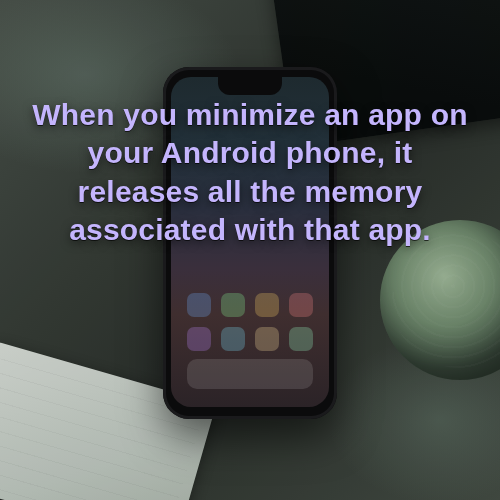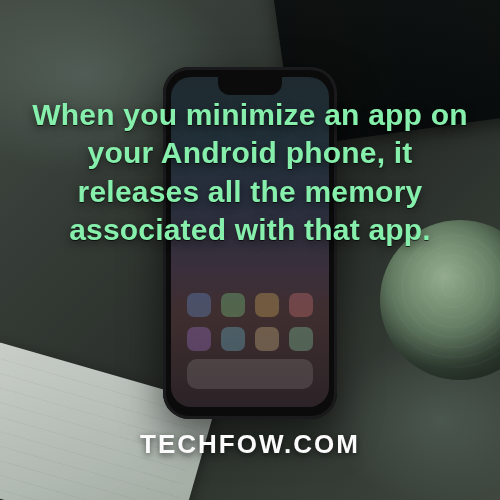--- a/index.html
+++ b/index.html
@@ -114,21 +114,21 @@
   .apps i:nth-child(8){ background:#9bffc844;}
   
   .headline {
     position: absolute;
     left: 28px; right: 28px; top: 96px;
     text-align: center;
     font-family: "Segoe UI", "Helvetica Neue", Arial, sans-serif;
     font-weight: 800;
     font-size: 30px;
     line-height: 1.28;
-    color: #86efac;
+    color: #c4b5fd;
     text-shadow:
       0 1px 0 rgba(0,0,0,0.65),
       0 3px 10px rgba(0,0,0,0.55);
     letter-spacing: 0.2px;
   }
   .watermark {
     position: absolute;
     left: 0; right: 0; bottom: 40px;
     text-align: center;
     font-family: "Arial Black", "Segoe UI", Arial, sans-serif;
@@ -159,14 +159,13 @@
           <i></i>
           <i></i>
           <i></i>
       </div>
       <div class="dock"></div>
     </div>
     <div class="notch"></div>
   </div>
 
   <div class="headline">When you minimize an app on your Android phone, it releases all the memory associated with that app.</div>
-  <div class="watermark">TECHFOW.COM</div>
 </div>
 
 </body></html>

